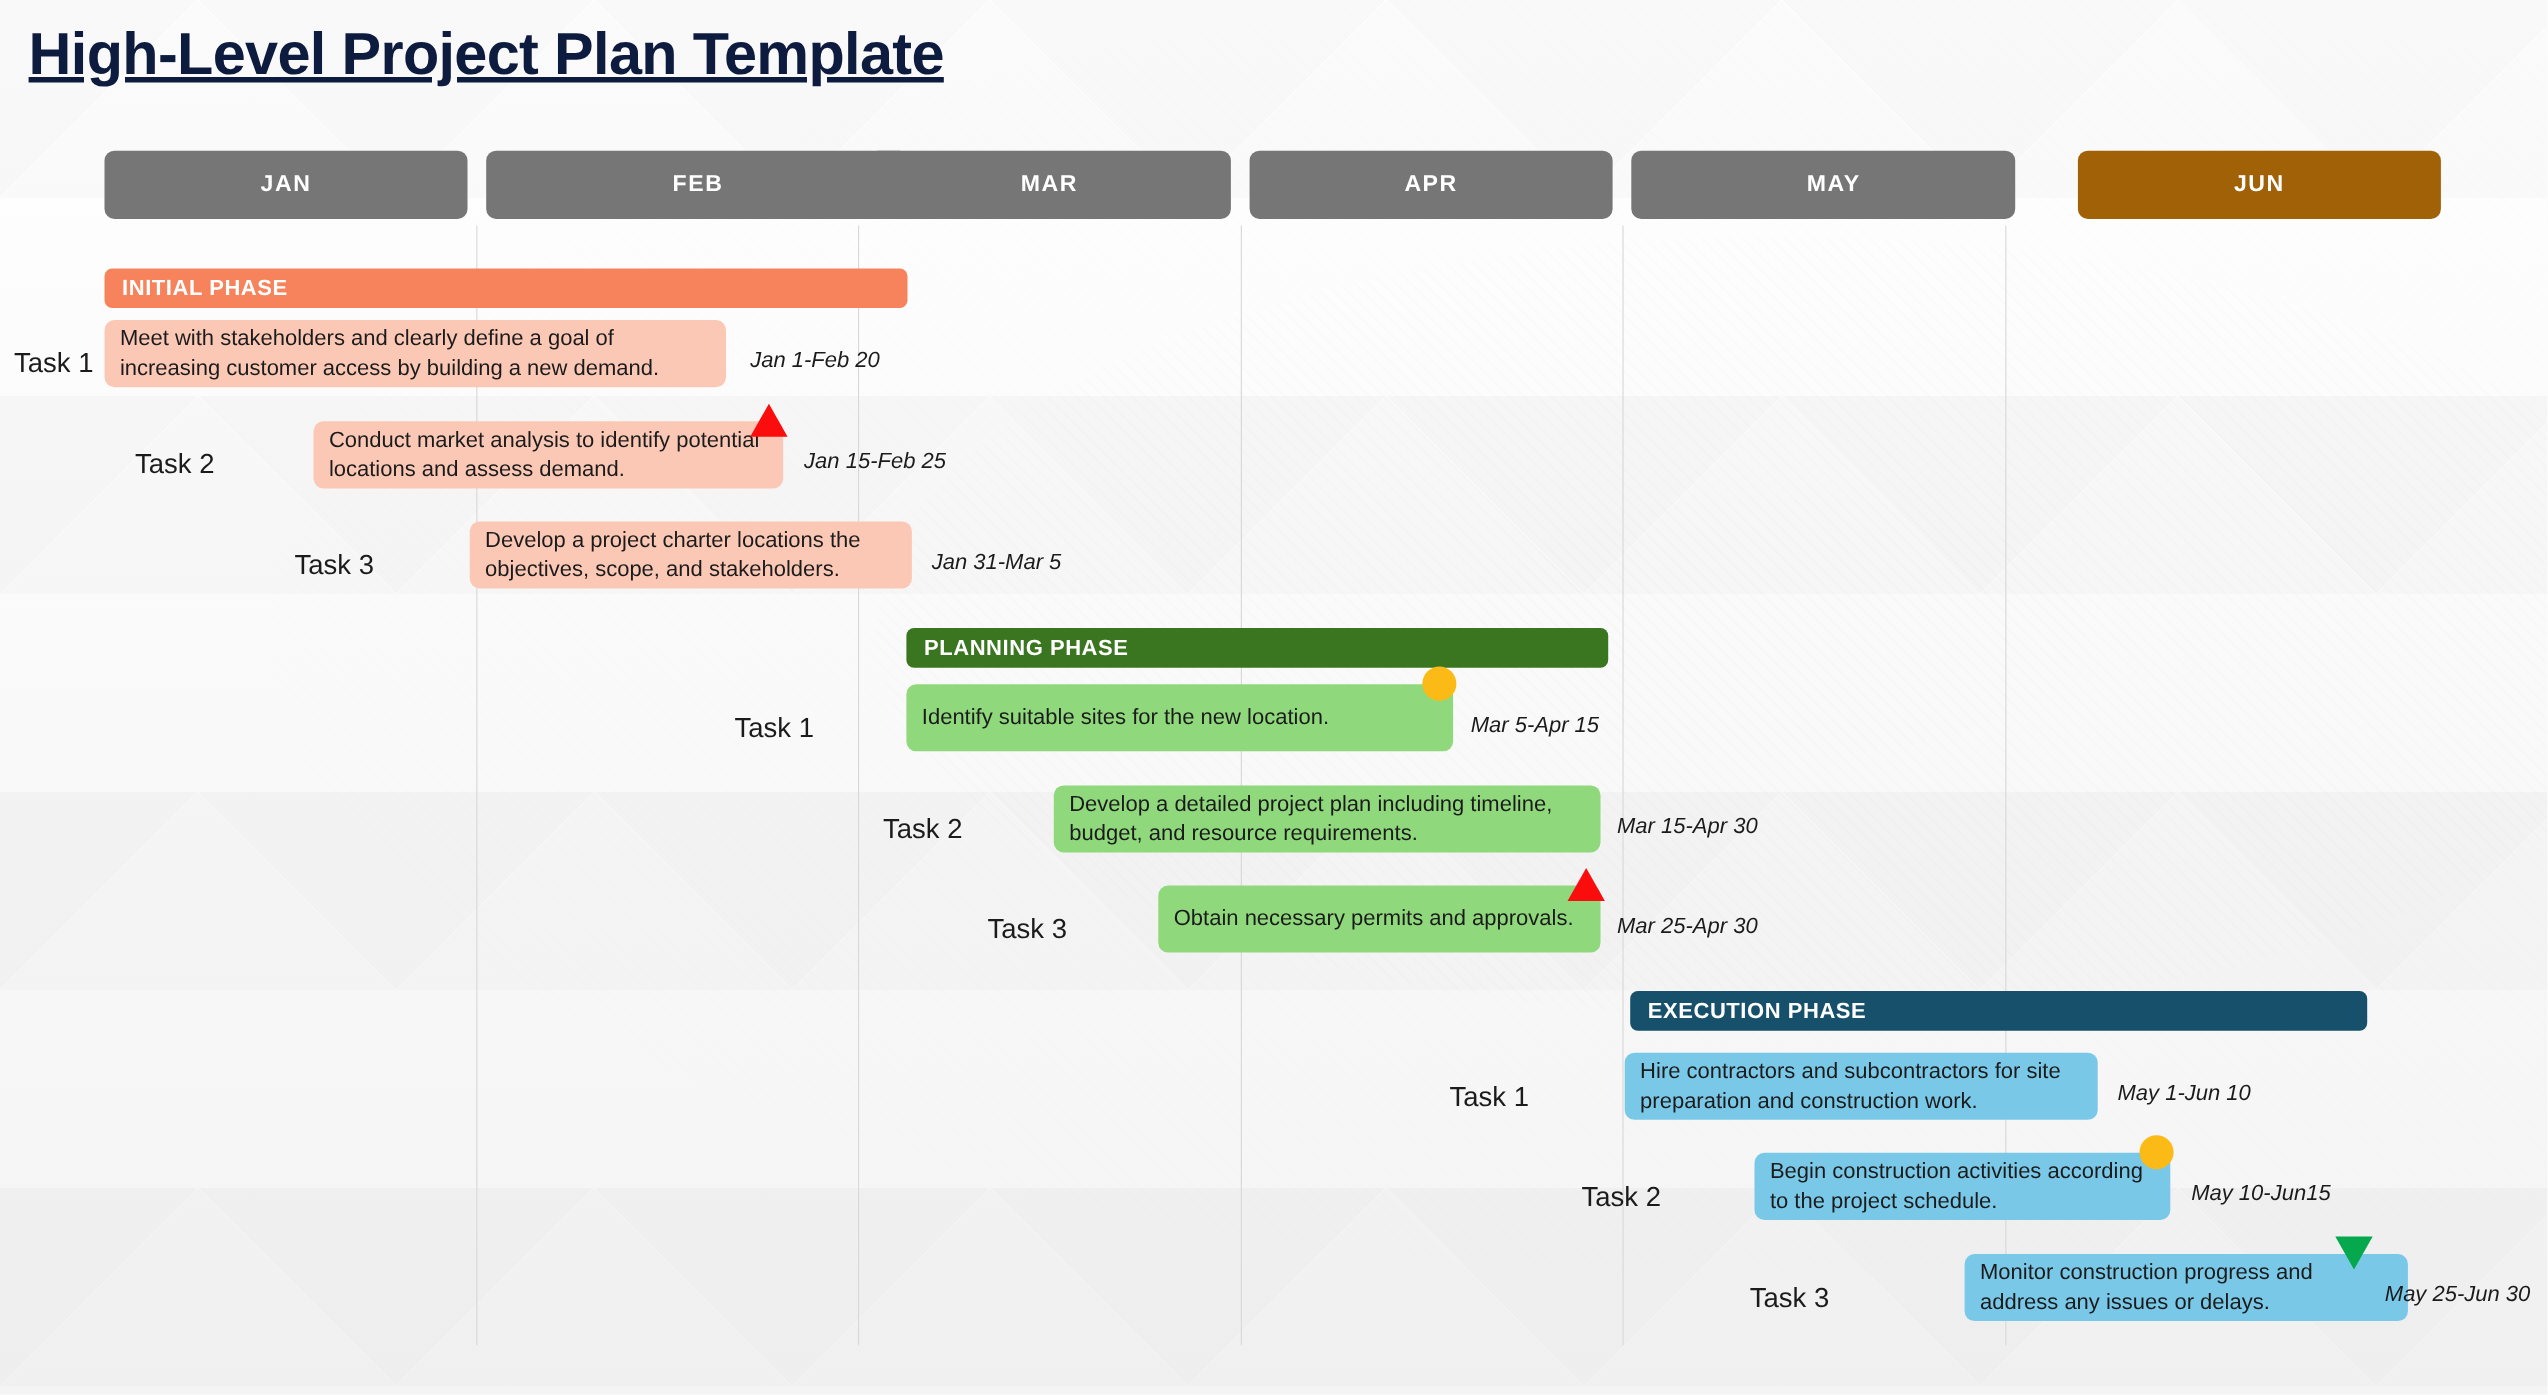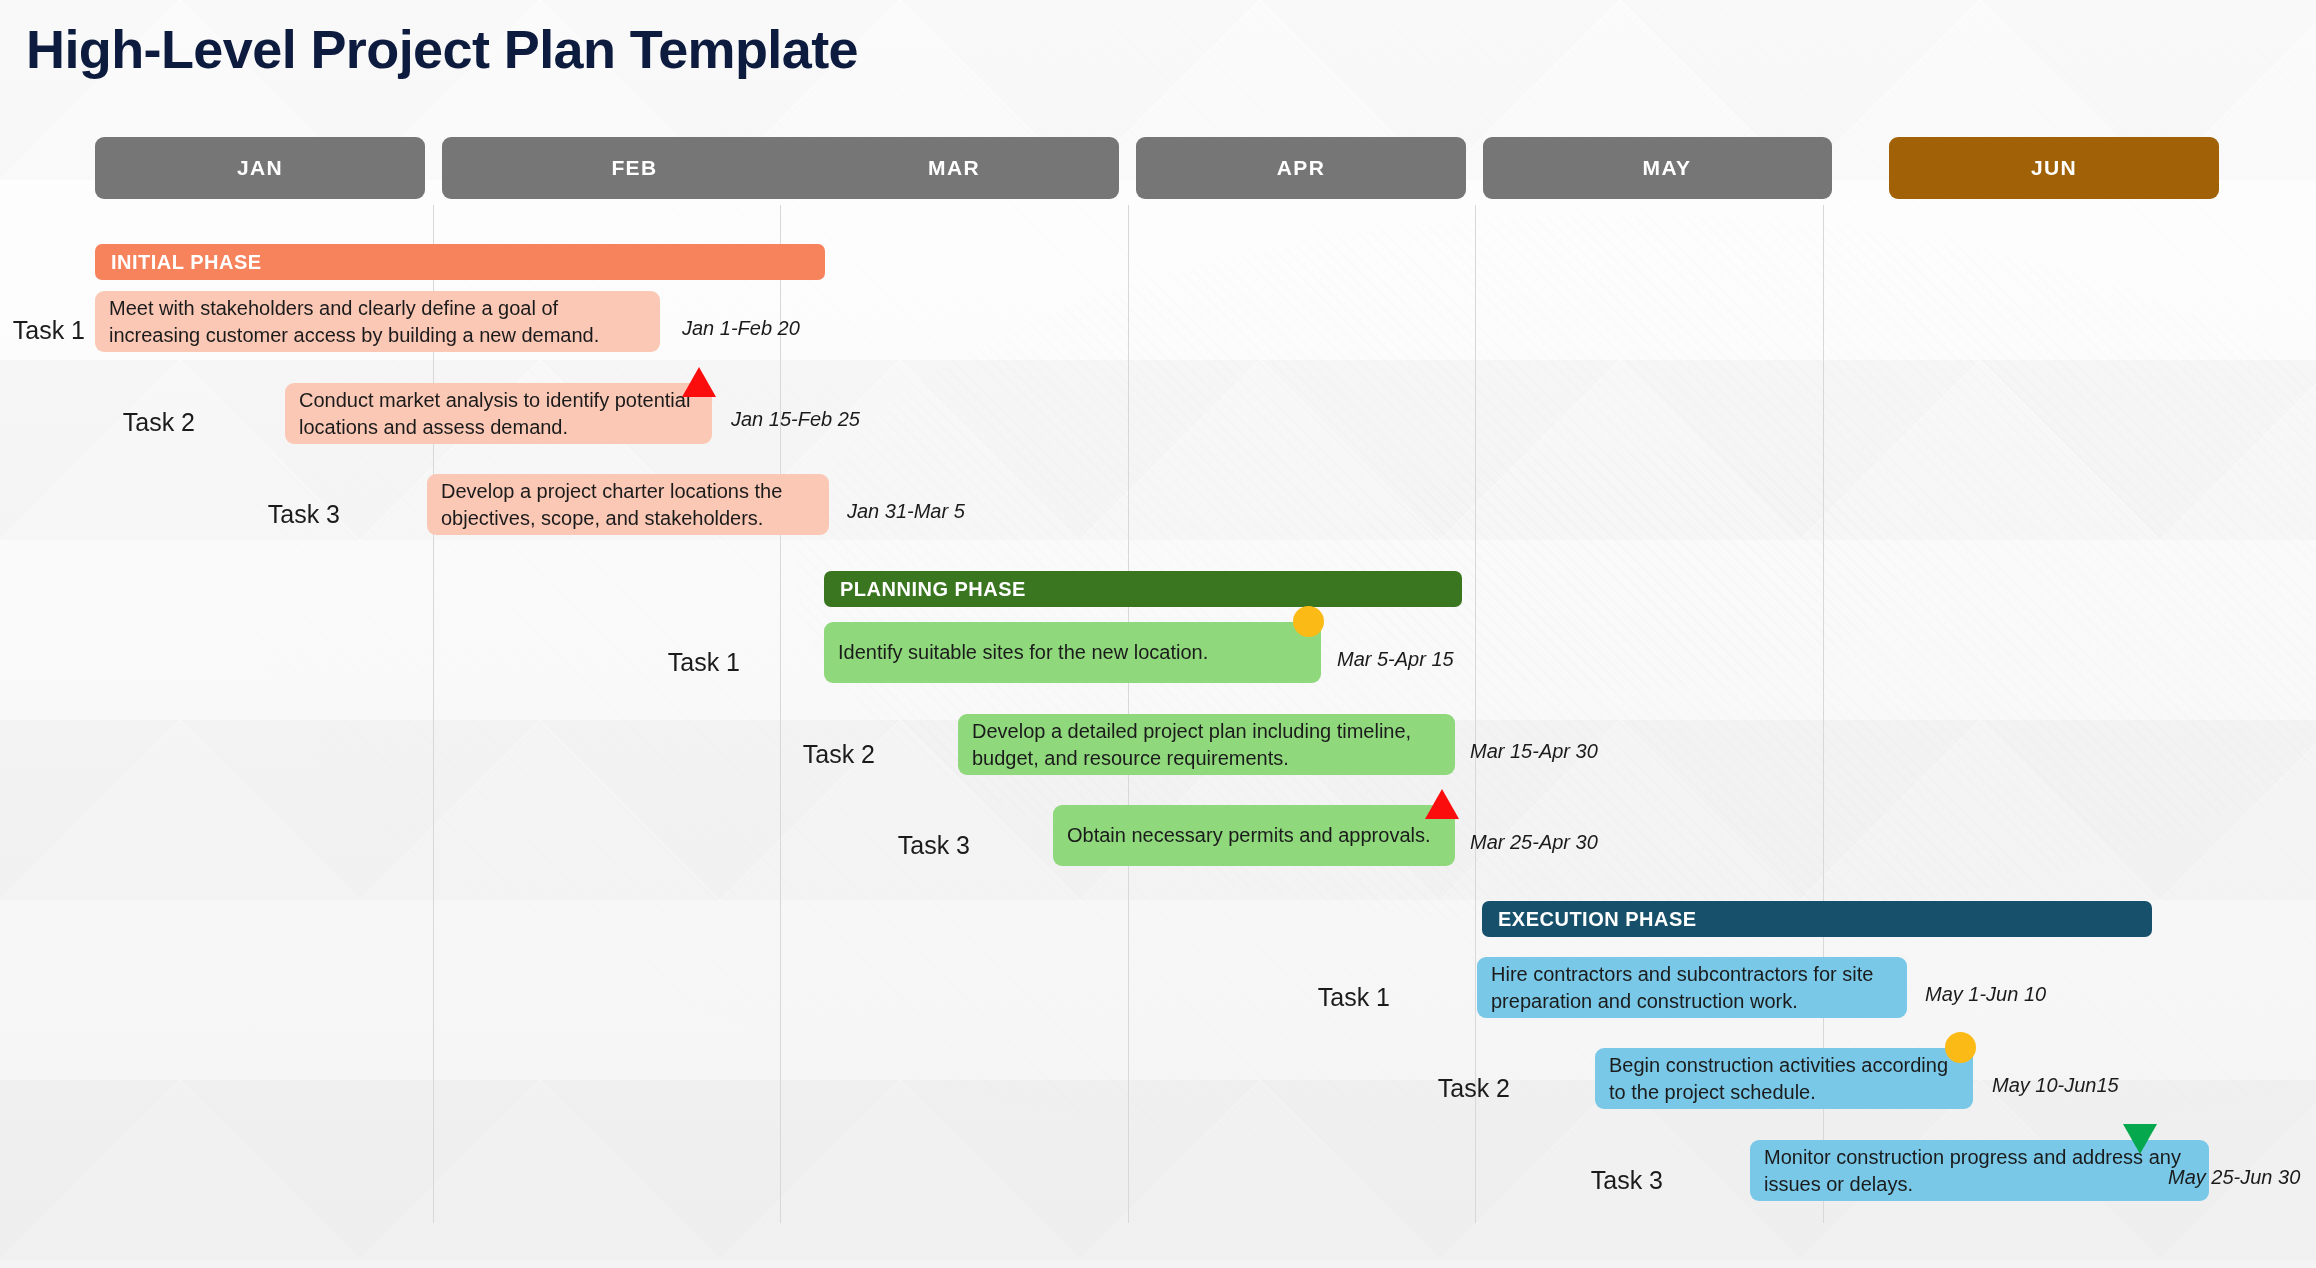--- a/index.html
+++ b/index.html
@@ -43,20 +43,21 @@
   #page-title {
     position: absolute;
     left: 26px;
     top: 18px;
     font-size: 54px;
     font-weight: 800;
     letter-spacing: -0.6px;
     color: #0d1b3e;
     font-family: "Liberation Sans", sans-serif;
     white-space: nowrap;
+    text-decoration: underline;
   }
 
   .gridline {
     position: absolute;
     top: 205px;
     width: 1px;
     height: 1018px;
     background: #d8d8d8;
   }
 
@@ -237,19 +238,19 @@
       <div class="date-label" style="left: 1470px; top: 831px;">Mar 25-Apr 30</div>
       <div class="marker-high" style="left: 1425px; top: 789px; border-bottom-color: rgb(251, 13, 13);"></div>
       <div class="phase-bar" style="left: 1482px; top: 901px; width: 670px; background: rgb(23, 80, 107);">EXECUTION PHASE</div>
       <div class="task-bar" style="left: 1477px; top: 957px; width: 430px; height: 61px; background: rgb(121, 200, 232);">Hire contractors and subcontractors for site preparation and construction work.</div>
       <div class="task-label" style="left: 1305px; top: 983px; width: 85px;">Task 1</div>
       <div class="date-label" style="left: 1925px; top: 983px;">May 1-Jun 10</div>
       <div class="task-bar" style="left: 1595px; top: 1048px; width: 378px; height: 61px; background: rgb(121, 200, 232);">Begin construction activities according to the project schedule.</div>
       <div class="task-label" style="left: 1425px; top: 1074px; width: 85px;">Task 2</div>
       <div class="date-label" style="left: 1992px; top: 1074px;">May 10-Jun15</div>
       <div class="marker-medium" style="left: 1945px; top: 1032px; background: rgb(252, 186, 23);"></div>
-      <div class="task-bar" style="left: 1750px; top: 1140px; width: 459px; height: 61px; background: rgb(121, 200, 232);">Monitor construction progress and address any issues or delays.</div>
+      <div class="task-bar" style="left: 1786px; top: 1140px; width: 403px; height: 61px; background: rgb(121, 200, 232);">Monitor construction progress and address any issues or delays.</div>
       <div class="task-label" style="left: 1578px; top: 1166px; width: 85px;">Task 3</div>
       <div class="date-label" style="left: 2168px; top: 1166px;">May 25-Jun 30</div>
       <div class="marker-low" style="left: 2123px; top: 1124px; border-top-color: rgb(6, 168, 78);"></div>
     </div>
 
 </div>
 
 </body></html>

